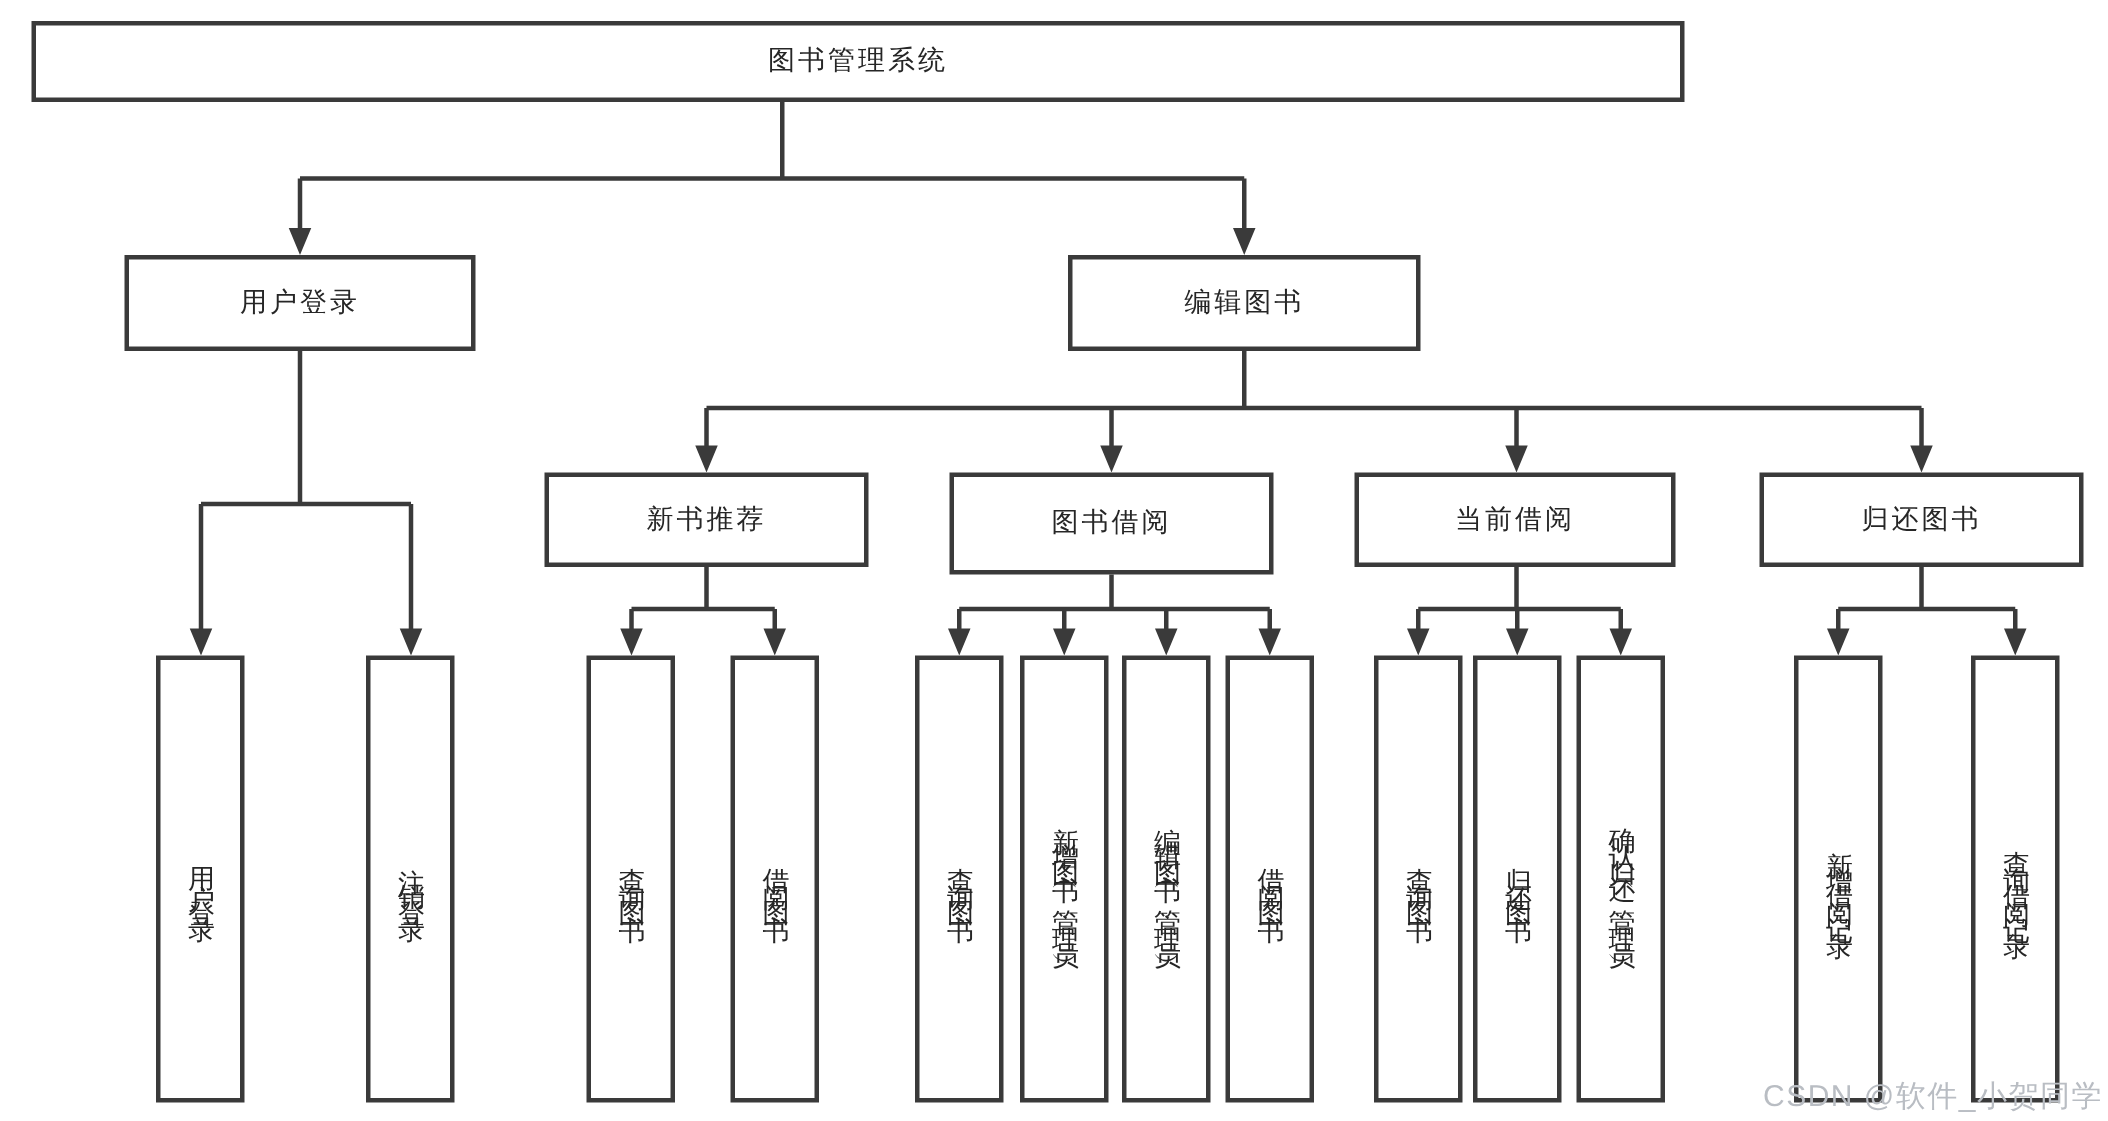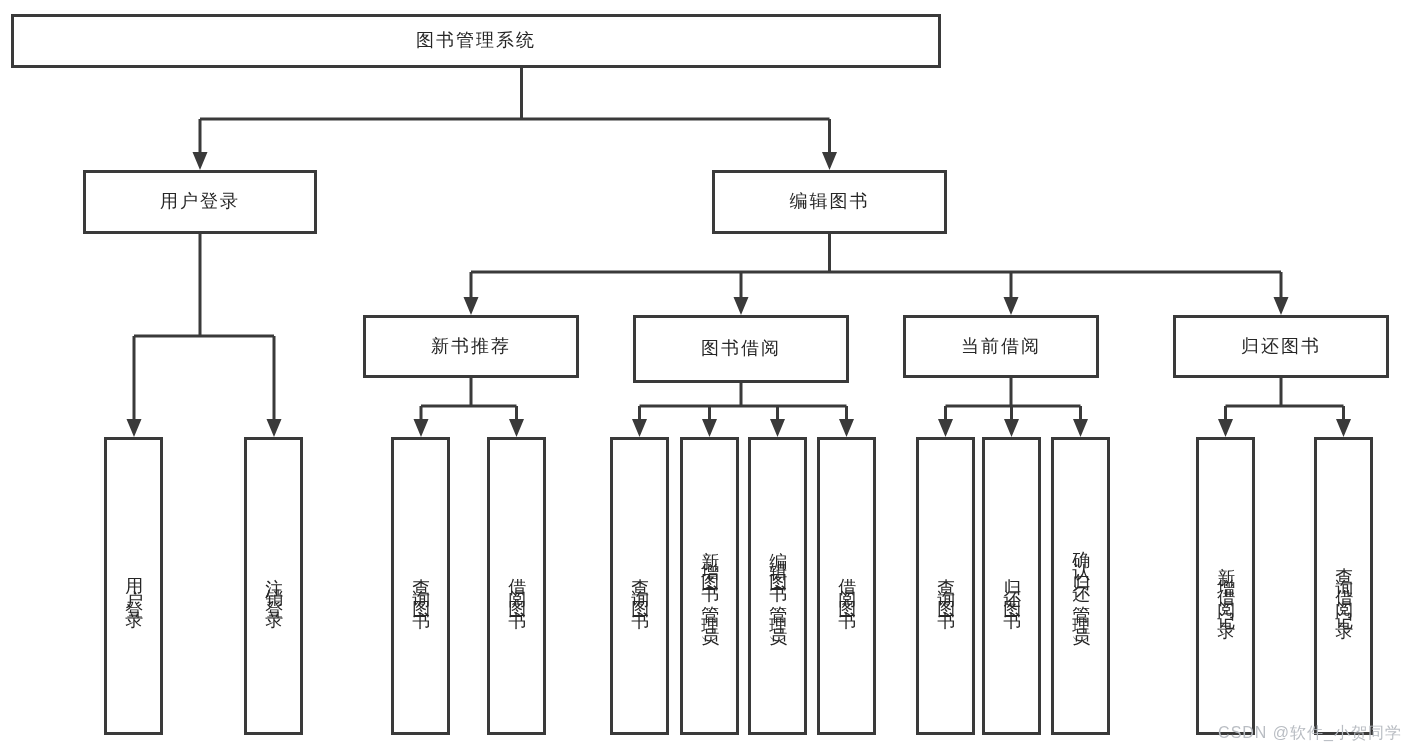--- a/index.html
+++ b/index.html
@@ -34,21 +34,21 @@
     writing-mode: vertical-rl;
     letter-spacing: 11px;
     font-size: 18px;
     padding: 4px 0;
   }
   .watermark {
     position: absolute;
     right: 3px;
     bottom: 3px;
     color: #b9bdc3;
-    font-size: 16px;
+    font-size: 20px;
     letter-spacing: 1px;
     z-index: 5;
     white-space: nowrap;
   }
 </style>
 </head>
 <body>
 
 <div class="canvas">
 
@@ -104,28 +104,28 @@
       M702 419 L717 419 L709.5 437 Z
       M770 419 L785 419 L777.5 437 Z
       M839 419 L854 419 L846.5 437 Z
       M938 419 L953 419 L945.5 437 Z
       M1004 419 L1019 419 L1011.5 437 Z
       M1073 419 L1088 419 L1080.5 437 Z
       M1218 419 L1233 419 L1225.5 437 Z
       M1336 419 L1351 419 L1343.5 437 Z"></path>
   </svg>
 
-  <div class="node" style="left:11px; top:14px; width:930px; height:54px;">图书管理系统</div>
+  <div class="node" style="left:21px; top:14px; width:1102px; height:54px;">图书管理系统</div>
 
   <div class="node" style="left:83px; top:170px; width:234px; height:64px;">用户登录</div>
   <div class="node" style="left:712px; top:170px; width:235px; height:64px;">编辑图书</div>
 
   <div class="node" style="left:363px; top:315px; width:216px; height:63px;text-align:right;">新书推荐</div>
   <div class="node" style="left:633px; top:315px; width:216px; height:68px;">图书借阅</div>
-  <div class="node" style="left:903px; top:315px; width:196px; height:63px;">当前借阅</div>
+  <div class="node" style="left:903px; top:315px; width:214px; height:63px;">当前借阅</div>
   <div class="node" style="left:1173px; top:315px; width:216px; height:63px;">归还图书</div>
 
   <div class="node vertical" style="left:104px; top:437px; width:59px; height:298px;">用户登录</div>
   <div class="node vertical" style="left:244px; top:437px; width:59px; height:298px;">注销登录</div>
 
   <div class="node vertical" style="left:391px; top:437px; width:59px; height:298px;">查询图书</div>
   <div class="node vertical" style="left:487px; top:437px; width:59px; height:298px;">借阅图书</div>
 
   <div class="node vertical" style="left:610px; top:437px; width:59px; height:298px;">查询图书</div>
   <div class="node vertical" style="left:680px; top:437px; width:59px; height:298px;">新增图书（管理员）</div>

